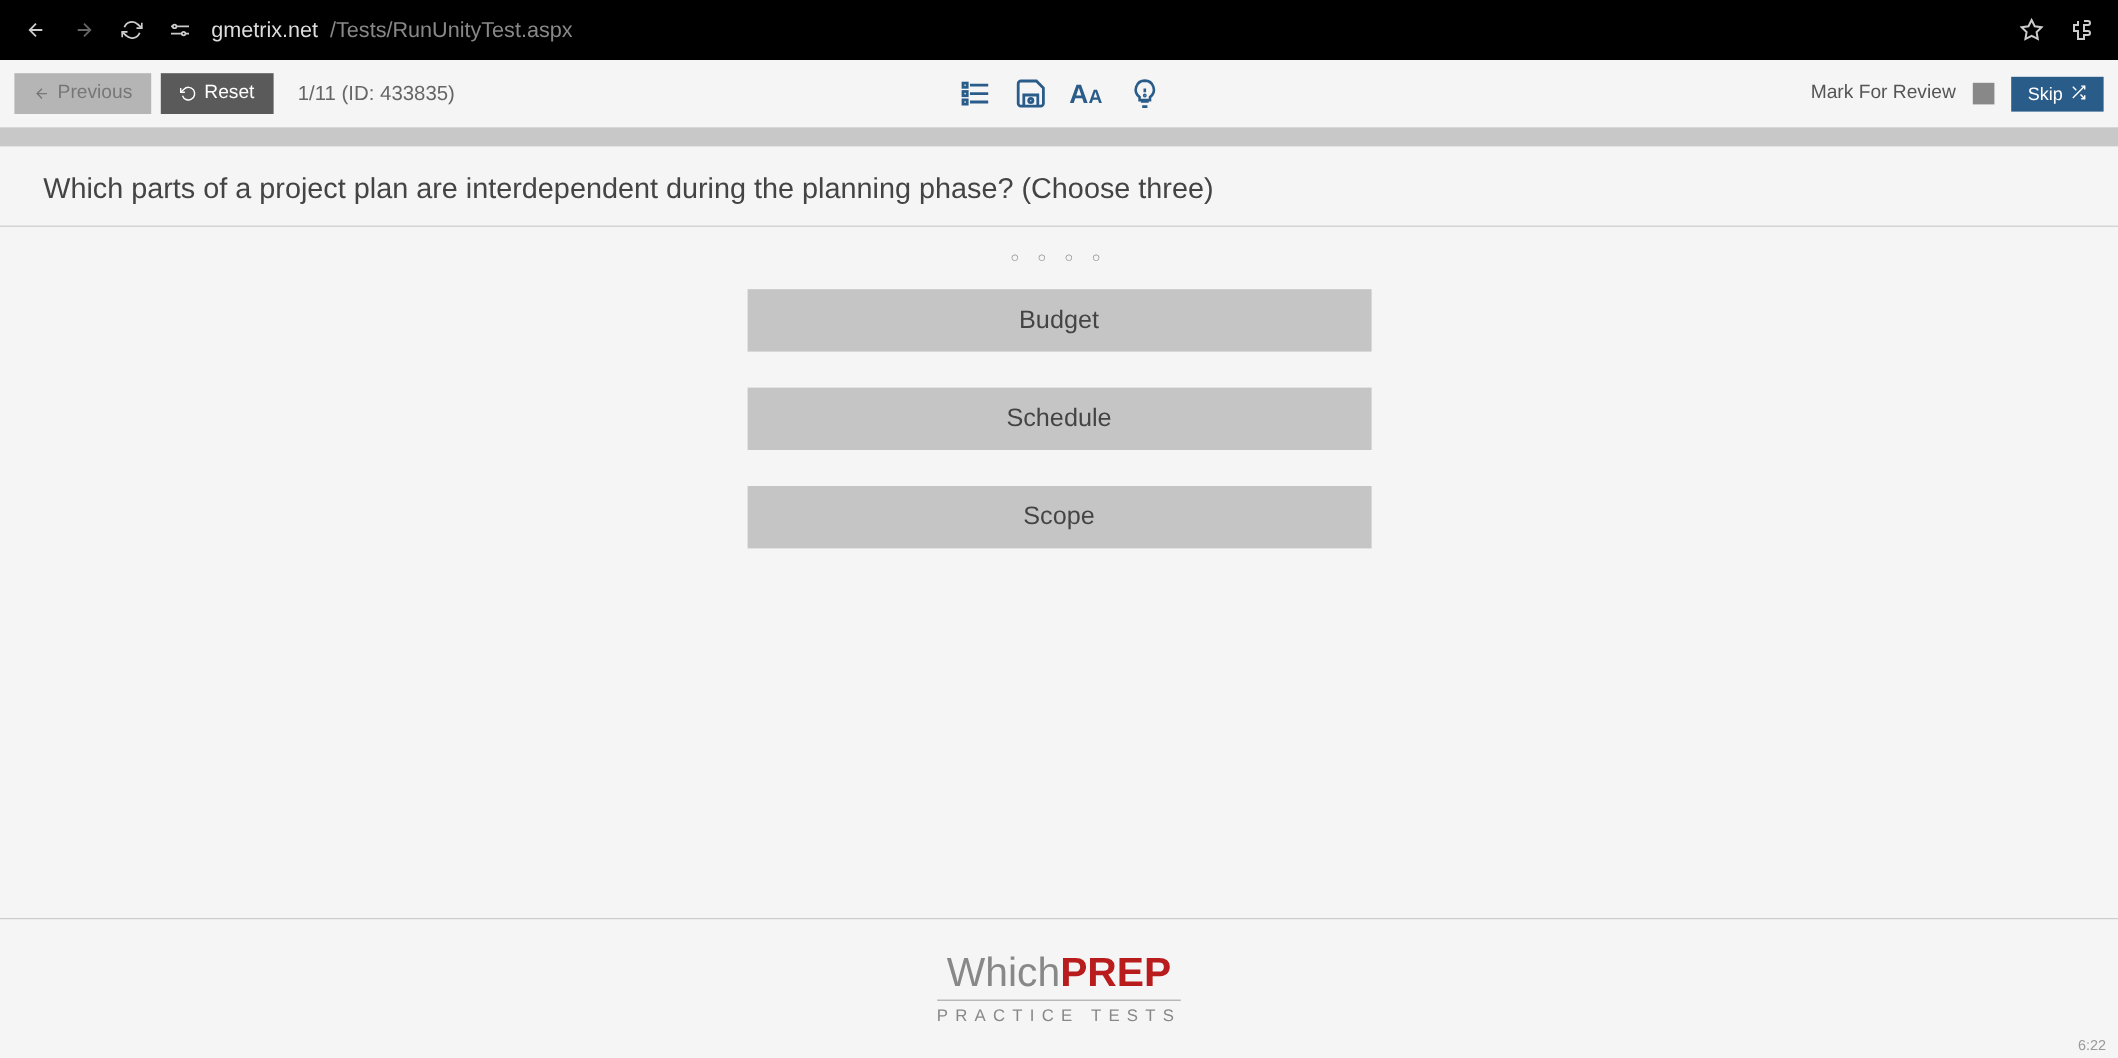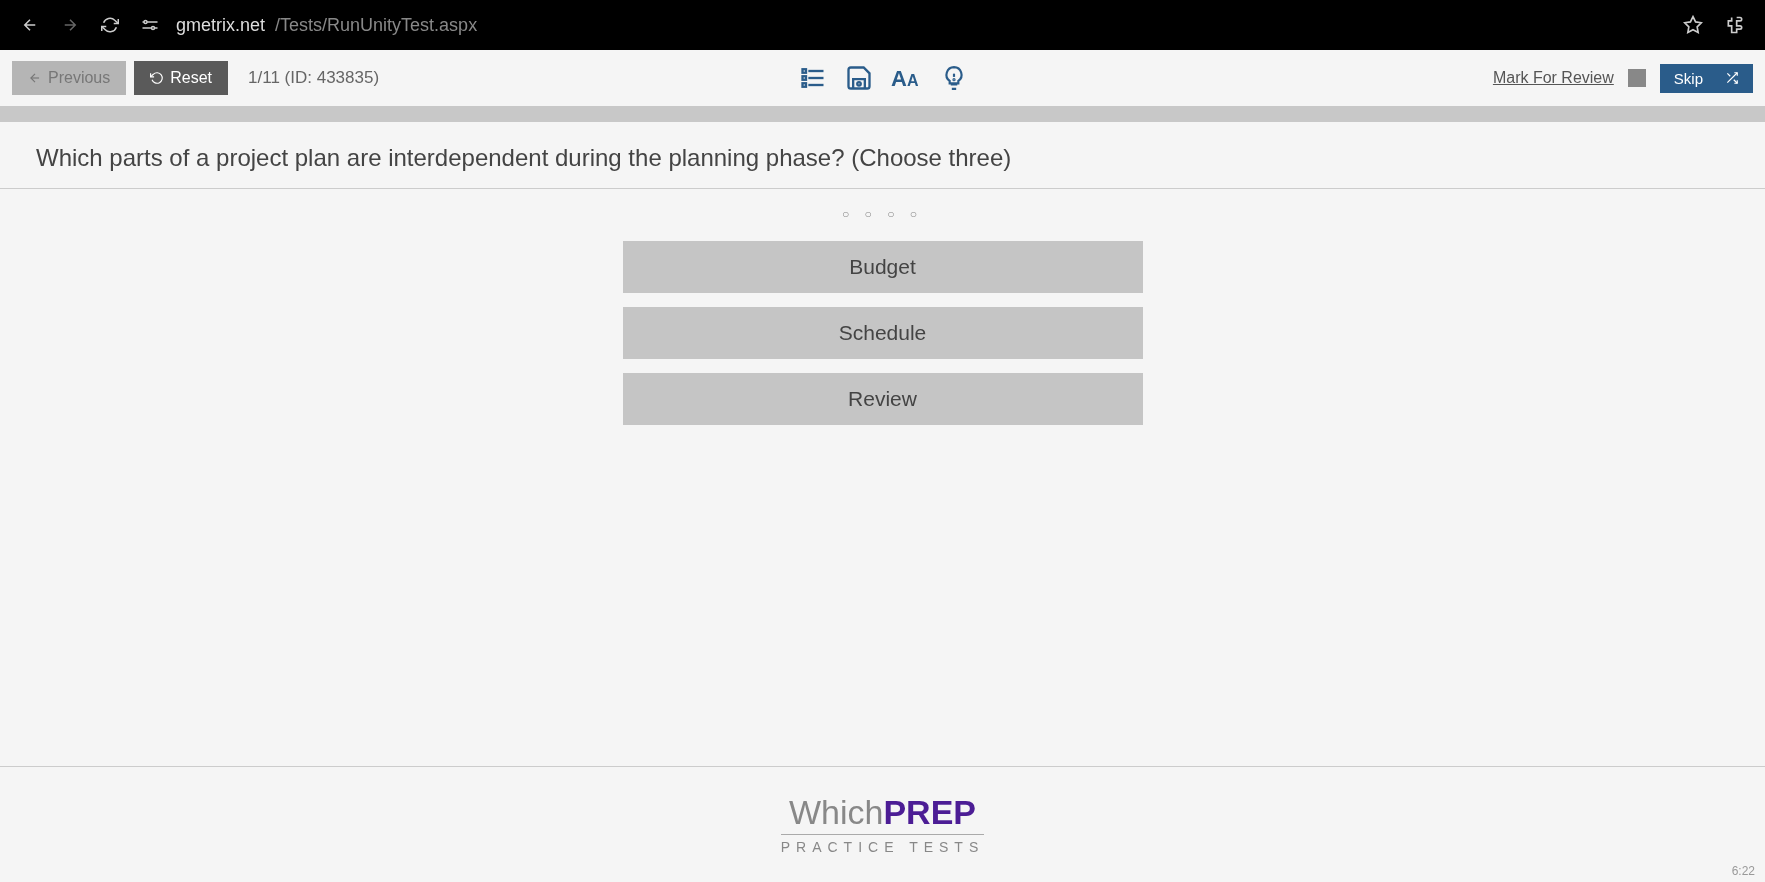--- a/index.html
+++ b/index.html
@@ -102,38 +102,36 @@
     }
     .right-toolbar {
       margin-left: auto;
       display: flex;
       align-items: center;
       gap: 14px;
     }
     .mark-review {
       color: #555;
       font-size: 16px;
-      text-decoration: underline;
     }
     .checkbox {
       width: 18px;
       height: 18px;
       background: #888;
       display: inline-block;
     }
     .skip-btn {
       background: #2a5c8a;
       color: #fff;
       border: none;
       padding: 6px 14px;
       font-size: 15px;
       cursor: pointer;
       display: flex;
-      align-items: center;
-      gap: 22px;
+      gap: 6px;
     }
     .progress-bar {
       height: 16px;
       background: #c8c8c8;
       width: 100%;
     }
     .question-section {
       padding: 22px 36px 16px;
       border-bottom: 1px solid #ccc;
     }
@@ -156,36 +154,36 @@
     }
     .answer-option {
       width: 520px;
       height: 52px;
       background: #c5c5c5;
       color: #444;
       font-size: 21px;
       display: flex;
       align-items: center;
       justify-content: center;
-      margin-bottom: 14px;
+      margin-bottom: 30px;
       cursor: pointer;
     }
     .footer {
       border-top: 1px solid #ccc;
       padding: 26px 0;
       text-align: center;
     }
     .logo-cert {
       font-size: 34px;
       color: #888;
       font-weight: 300;
     }
     .logo-prep {
       font-size: 34px;
-      color: #4c1d95;
+      color: #b91c1c;
       font-weight: 700;
     }
     .logo-sub {
       font-size: 14px;
       color: #888;
       letter-spacing: 6px;
       margin-top: 2px;
       border-top: 1px solid #aaa;
       display: inline-block;
       padding-top: 4px;
@@ -316,21 +314,21 @@
   <div class="progress-bar"></div>
 
   <div class="question-section">
     <div class="question-text">Which parts of a project plan are interdependent during the planning phase? (Choose three)</div>
   </div>
 
   <div class="answers-section">
     <div class="dots">○ ○ ○ ○</div>
     <div class="answer-option">Budget</div>
     <div class="answer-option">Schedule</div>
-    <div class="answer-option">Review</div>
+    <div class="answer-option">Scope</div>
   </div>
 
   <div class="footer">
     <div>
       <span class="logo-cert">Which</span><span class="logo-prep">PREP</span>
     </div>
     <div class="logo-sub">PRACTICE TESTS</div>
   </div>
 </div>
 

